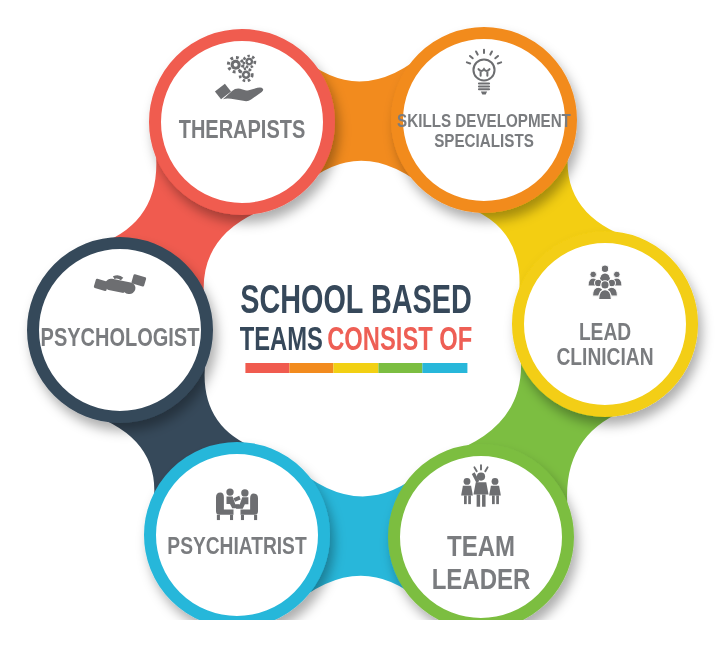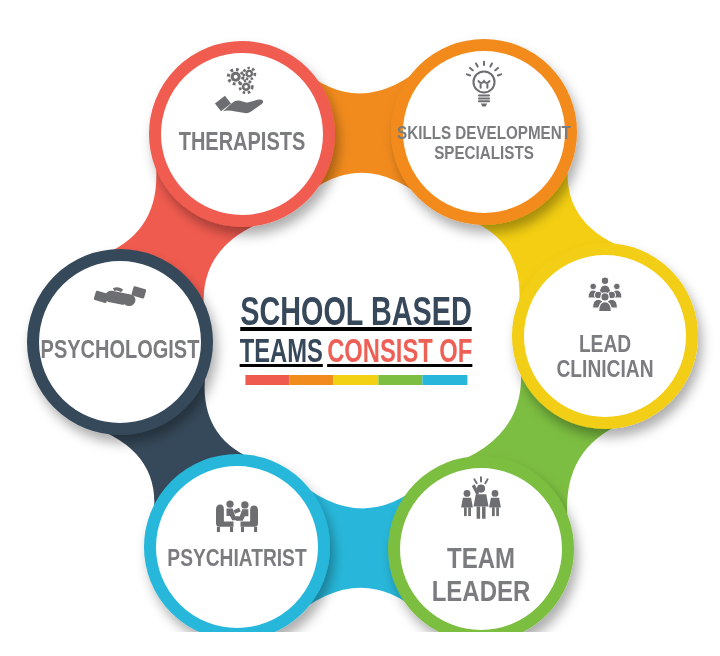--- a/index.html
+++ b/index.html
@@ -1,28 +1,27 @@
 <!DOCTYPE html>
 <html><head>
 <meta charset="utf-8">
 <style>
   html,body{margin:0;padding:0;background:#ffffff;}
   .stage{
     position:relative;width:720px;height:620px;background:#ffffff;overflow:hidden;
     font-family:"Liberation Sans",sans-serif;
-    margin-top:12px;
   }
   #diagram{position:absolute;left:0;top:0;z-index:1;}
   #diagram text{
     font-family:"Liberation Sans",sans-serif;
     font-weight:bold;
   }
   .title-block{
     position:absolute;left:356px;top:279px;transform:translateX(-50%);
-    text-align:center;z-index:2;text-decoration:underline;
+    text-align:center;z-index:2;
   }
   .title-line1{
     font-size:40px;font-weight:bold;line-height:1;white-space:nowrap;
     transform:scaleX(0.72);transform-origin:50% 50%;
   }
   .title-line2{
     display:flex;gap:6px;justify-content:center;align-items:baseline;
     font-size:33px;font-weight:bold;line-height:1;white-space:nowrap;margin-top:3px;
     transform:scaleX(0.72);transform-origin:50% 50%;
   }

